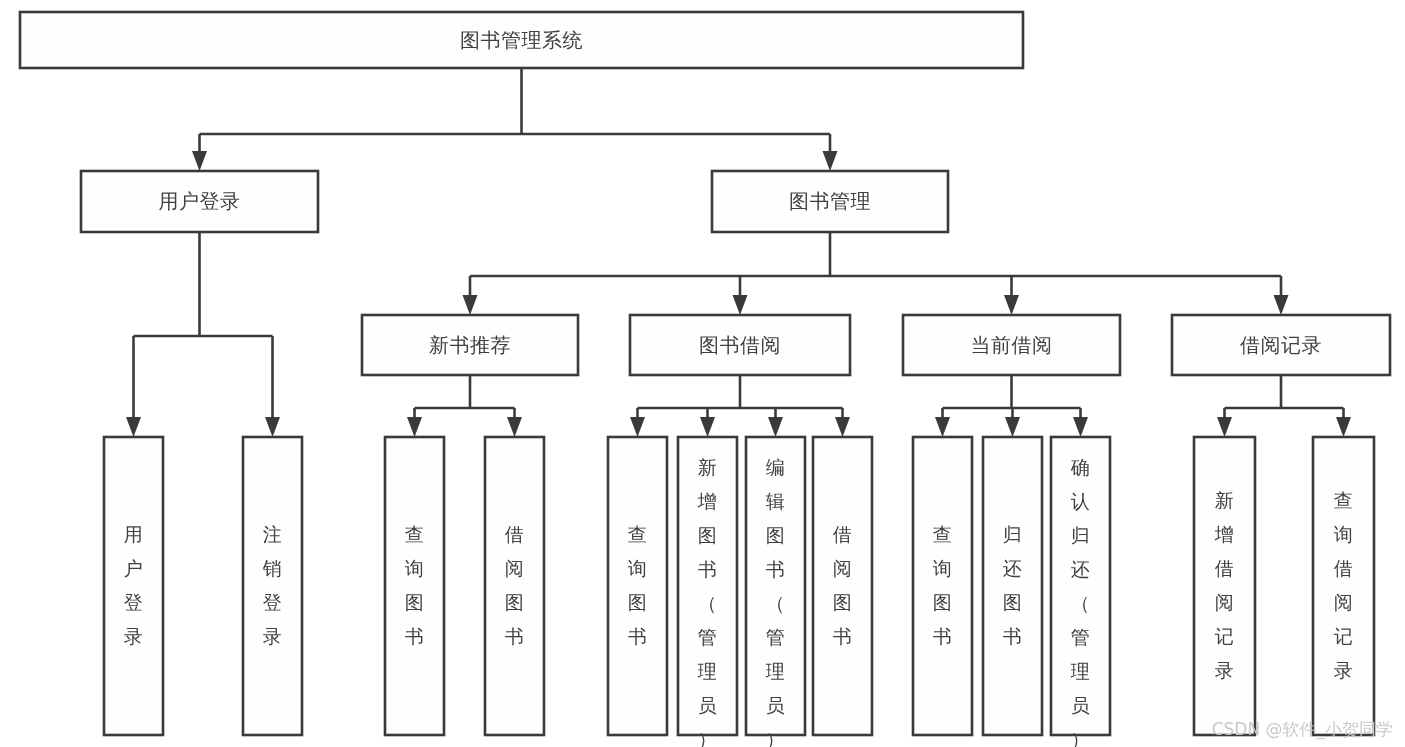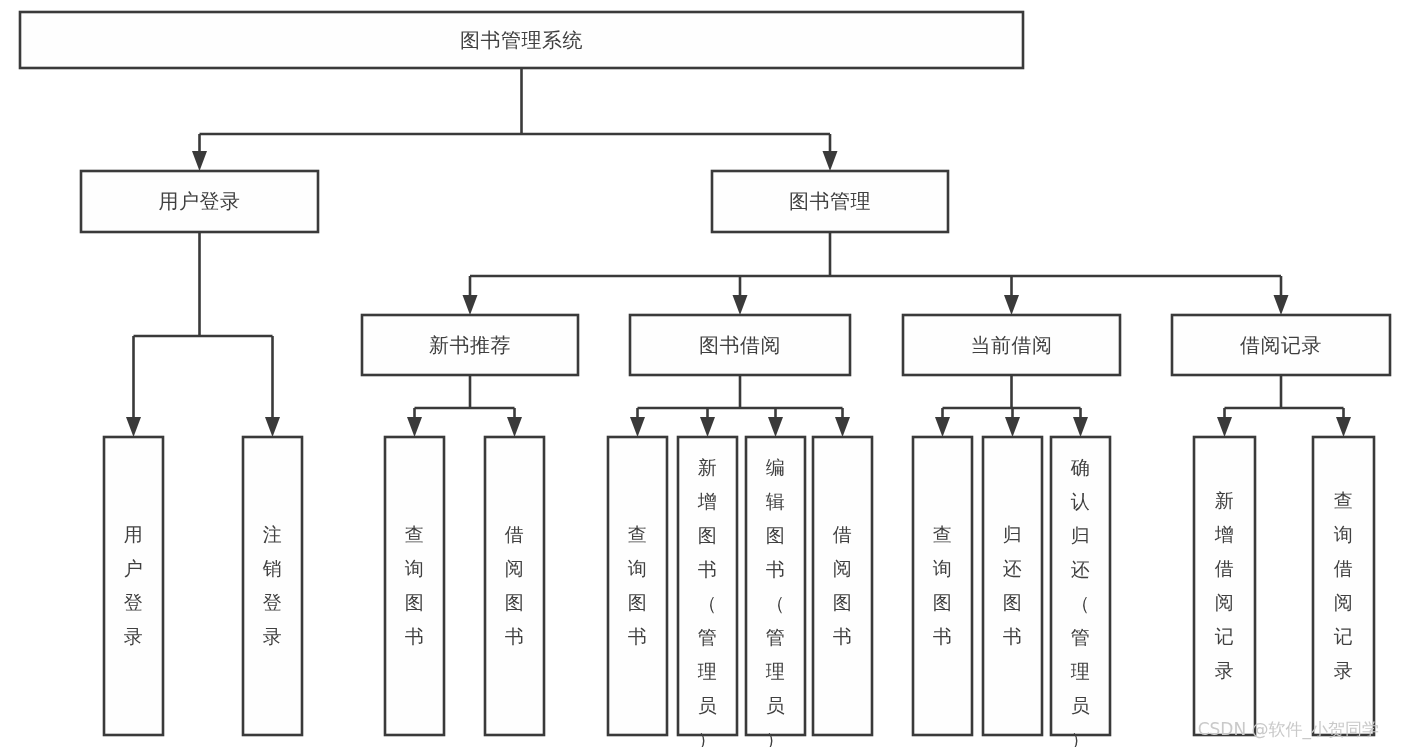--- a/index.html
+++ b/index.html
@@ -49,21 +49,21 @@
     stroke-width: 2.6;
     fill: none;
     stroke-linecap: butt;
   }
   .arrow-head {
     fill: #3a3a3a;
     stroke: none;
   }
   .watermark {
     position: absolute;
-    right: 26px;
+    right: 12px;
     bottom: 6px;
     color: #c9c9c9;
     font-size: 17px;
     font-family: "DejaVu Sans", "Liberation Sans", sans-serif;
     white-space: nowrap;
     pointer-events: none;
     user-select: none;
   }
 </style>
 </head>

